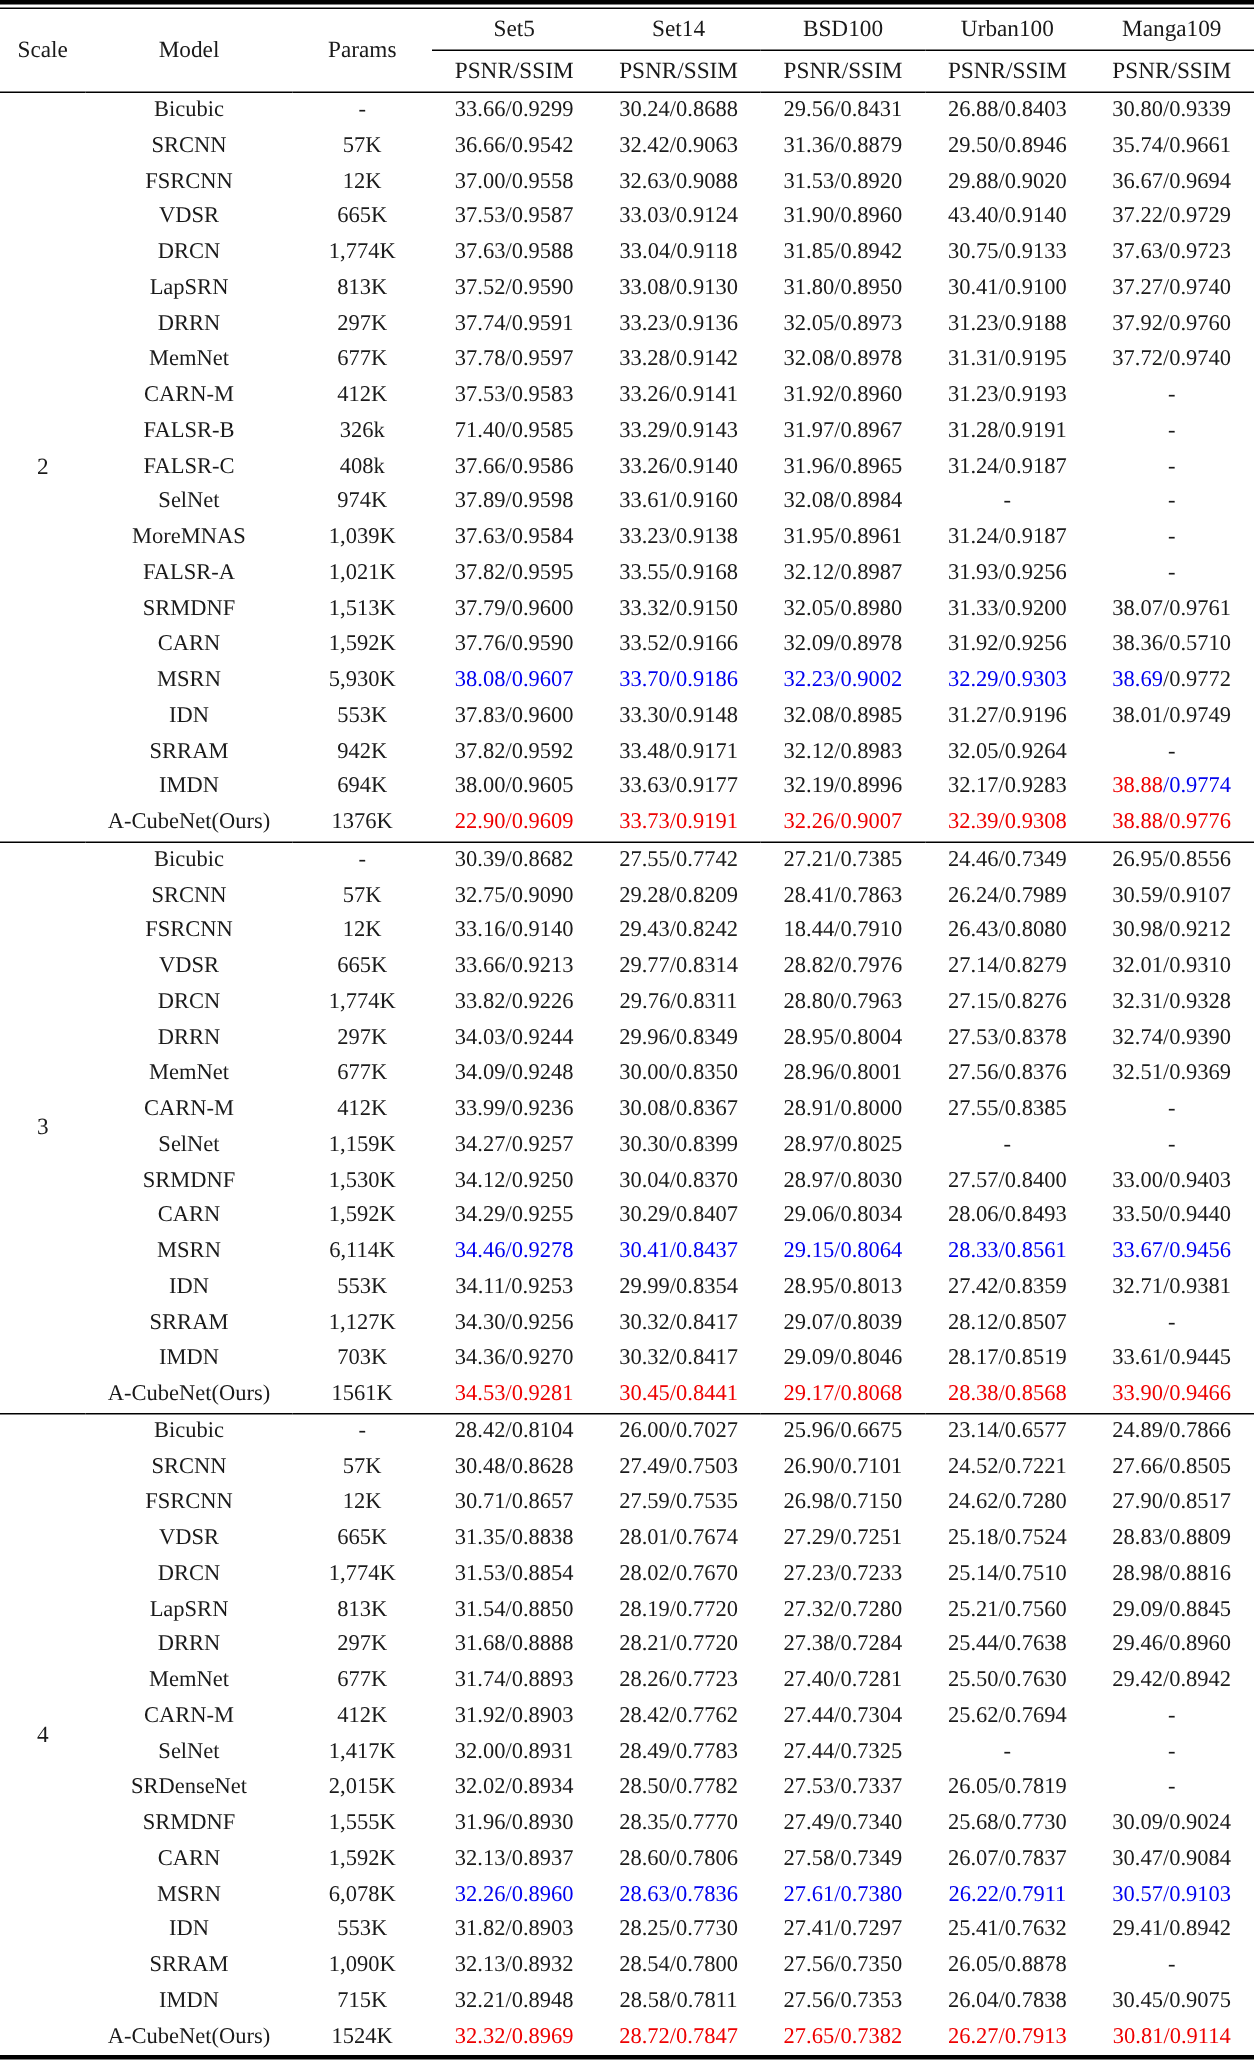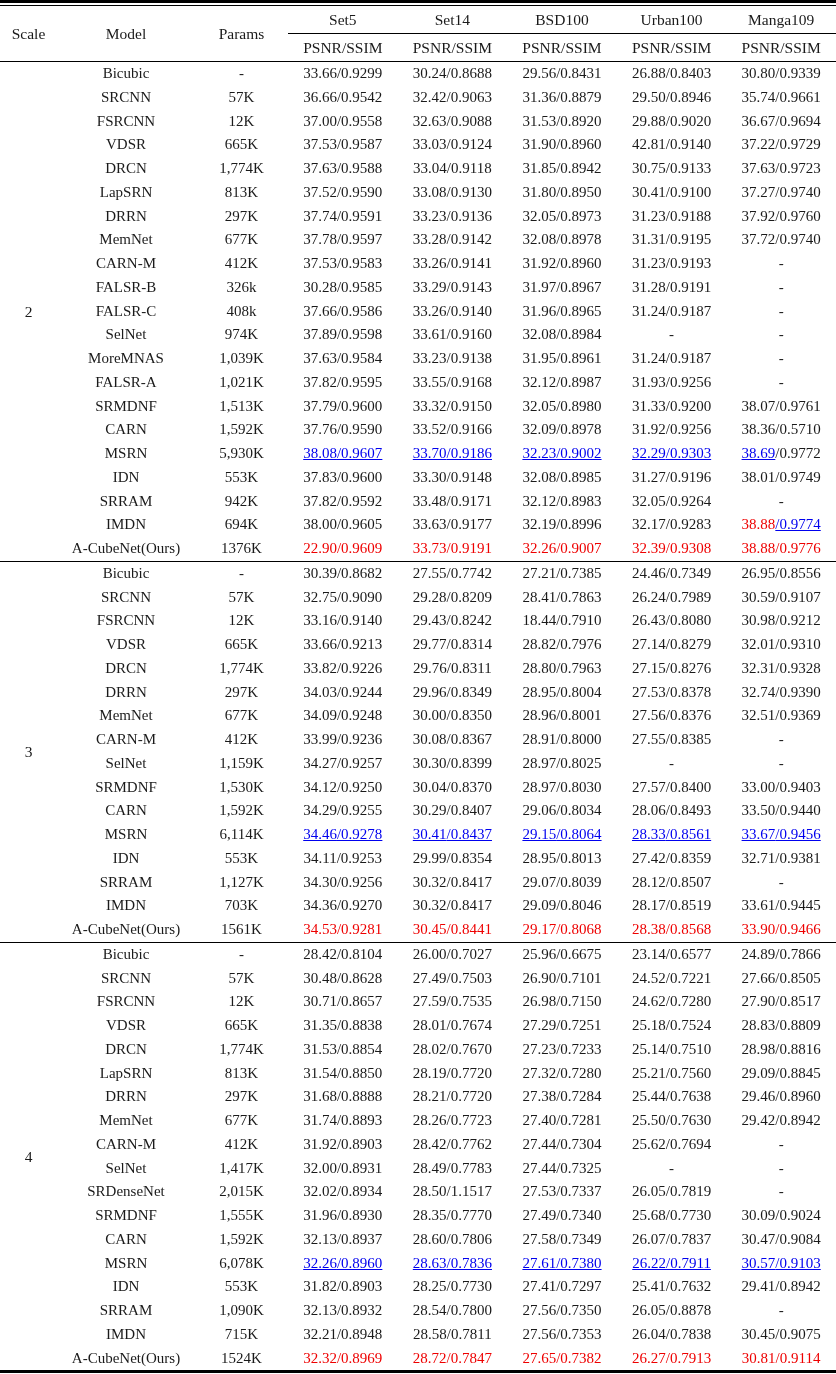--- a/index.html
+++ b/index.html
@@ -26,21 +26,21 @@
     white-space: nowrap;
     font-weight: normal;
   }
   thead th { height: 27px; font-size: 15.5px; }
   thead th.ds { border-bottom: 1.3px solid #000; text-align: center; }
   thead tr.metric-row th, thead th.spanner { border-bottom: 1.5px solid #000; }
   tbody { border-top: 1.5px solid #000; }
   tbody td { height: 23.75px; font-size: 15px; line-height: 23.75px; }
   td.scale-cell { font-size: 15.5px; }
   .c-r { color: var(--best, #ee0000); font-family: Liberation Serif, serif; }
-  .c-b { color: var(--second, #0000ee); text-decoration: underline; }
+  .c-b { color: var(--second, #0000ee); }
   .c-k { color: inherit; }
 </style>
 </head>
 <body>
 
 <div class="page">
   <div class="toprule"></div>
   <table id="results-table">
     <colgroup>
       <col style="width:57px">
@@ -99,21 +99,21 @@
           <td><span class="c-k">31.53</span><span class="c-k">/0.8920</span></td>
           <td><span class="c-k">29.88</span><span class="c-k">/0.9020</span></td>
           <td><span class="c-k">36.67</span><span class="c-k">/0.9694</span></td>
         </tr>
         <tr>
           <td>VDSR</td>
           <td>665K</td>
           <td><span class="c-k">37.53</span><span class="c-k">/0.9587</span></td>
           <td><span class="c-k">33.03</span><span class="c-k">/0.9124</span></td>
           <td><span class="c-k">31.90</span><span class="c-k">/0.8960</span></td>
-          <td><span class="c-k">42.81</span><span class="c-k">/0.9140</span></td>
+          <td><span class="c-k">43.40</span><span class="c-k">/0.9140</span></td>
           <td><span class="c-k">37.22</span><span class="c-k">/0.9729</span></td>
         </tr>
         <tr>
           <td>DRCN</td>
           <td>1,774K</td>
           <td><span class="c-k">37.63</span><span class="c-k">/0.9588</span></td>
           <td><span class="c-k">33.04</span><span class="c-k">/0.9118</span></td>
           <td><span class="c-k">31.85</span><span class="c-k">/0.8942</span></td>
           <td><span class="c-k">30.75</span><span class="c-k">/0.9133</span></td>
           <td><span class="c-k">37.63</span><span class="c-k">/0.9723</span></td>
@@ -150,21 +150,21 @@
           <td>412K</td>
           <td><span class="c-k">37.53</span><span class="c-k">/0.9583</span></td>
           <td><span class="c-k">33.26</span><span class="c-k">/0.9141</span></td>
           <td><span class="c-k">31.92</span><span class="c-k">/0.8960</span></td>
           <td><span class="c-k">31.23</span><span class="c-k">/0.9193</span></td>
           <td>-</td>
         </tr>
         <tr>
           <td>FALSR-B</td>
           <td>326k</td>
-          <td><span class="c-k">30.28</span><span class="c-k">/0.9585</span></td>
+          <td><span class="c-k">71.40</span><span class="c-k">/0.9585</span></td>
           <td><span class="c-k">33.29</span><span class="c-k">/0.9143</span></td>
           <td><span class="c-k">31.97</span><span class="c-k">/0.8967</span></td>
           <td><span class="c-k">31.28</span><span class="c-k">/0.9191</span></td>
           <td>-</td>
         </tr>
         <tr>
           <td>FALSR-C</td>
           <td>408k</td>
           <td><span class="c-k">37.66</span><span class="c-k">/0.9586</span></td>
           <td><span class="c-k">33.26</span><span class="c-k">/0.9140</span></td>
@@ -499,21 +499,21 @@
           <td><span class="c-k">32.00</span><span class="c-k">/0.8931</span></td>
           <td><span class="c-k">28.49</span><span class="c-k">/0.7783</span></td>
           <td><span class="c-k">27.44</span><span class="c-k">/0.7325</span></td>
           <td>-</td>
           <td>-</td>
         </tr>
         <tr>
           <td>SRDenseNet</td>
           <td>2,015K</td>
           <td><span class="c-k">32.02</span><span class="c-k">/0.8934</span></td>
-          <td><span class="c-k">28.50</span><span class="c-k">/1.1517</span></td>
+          <td><span class="c-k">28.50</span><span class="c-k">/0.7782</span></td>
           <td><span class="c-k">27.53</span><span class="c-k">/0.7337</span></td>
           <td><span class="c-k">26.05</span><span class="c-k">/0.7819</span></td>
           <td>-</td>
         </tr>
         <tr>
           <td>SRMDNF</td>
           <td>1,555K</td>
           <td><span class="c-k">31.96</span><span class="c-k">/0.8930</span></td>
           <td><span class="c-k">28.35</span><span class="c-k">/0.7770</span></td>
           <td><span class="c-k">27.49</span><span class="c-k">/0.7340</span></td>

